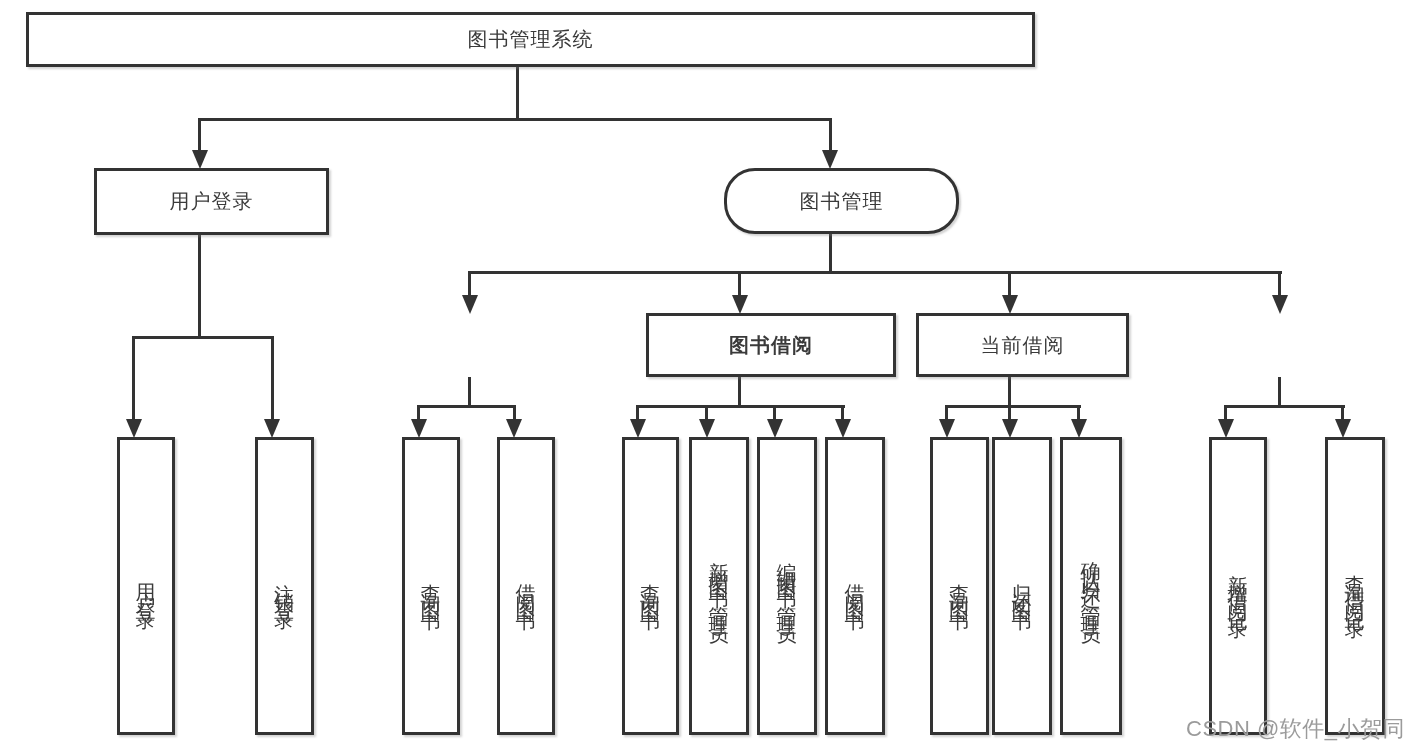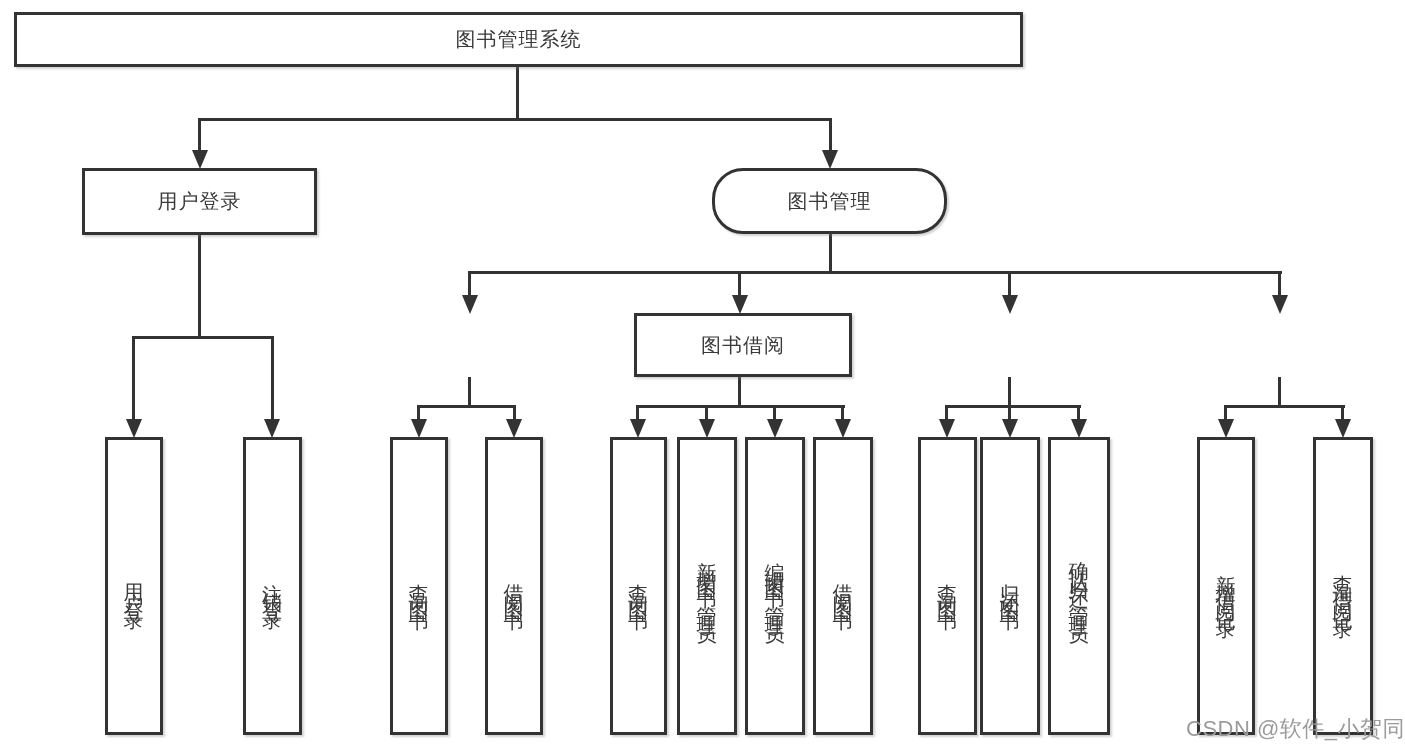--- a/index.html
+++ b/index.html
@@ -6,20 +6,21 @@
   .canvas{
     position:relative;width:1405px;height:747px;background:#ffffff;overflow:hidden;
     font-family:"Liberation Sans","DejaVu Sans",sans-serif;
   }
   .box{
     position:absolute;box-sizing:border-box;border:3px solid #333333;background:#ffffff;
     display:flex;align-items:center;justify-content:center;
     color:#3a3a3a;font-size:20px;letter-spacing:1px;
     box-shadow:2px 2px 2px rgba(130,130,130,0.35);
     z-index:2;
+    margin-left:12px;
   }
   .leaf{top:437px;height:298px;}
   .vtext{
     writing-mode:vertical-rl;text-orientation:mixed;
     letter-spacing:9px;line-height:1;white-space:nowrap;
   }
   .v{position:absolute;width:3px;background:#333333;z-index:1;}
   .h{position:absolute;height:3px;background:#333333;z-index:1;}
   .arrow{
     position:absolute;width:0;height:0;z-index:1;
@@ -42,24 +43,27 @@
 
   <div class="box" style="left:82px;top:168px;width:235px;height:67px;">
     <span>用户登录</span>
   </div>
 
   <div class="box" style="left:712px;top:168px;width:235px;height:66px;border-radius:31px;">
     <span>图书管理</span>
   </div>
 
 
-  <div class="box" style="left:634px;top:313px;width:218px;height:64px;">
+  <div class="box" style="left:634px;top:313px;width:250px;height:64px;font-weight:bold;">
     <span>图书借阅</span>
   </div>
 
+  <div class="box" style="left:904px;top:313px;width:213px;height:64px;">
+    <span>当前借阅</span>
+  </div>
 
 
   <div class="box leaf" style="left:105px;width:58px;">
     <span class="vtext">用户登录</span>
   </div>
 
   <div class="box leaf" style="left:243px;width:59px;">
     <span class="vtext">注销登录</span>
   </div>
 

